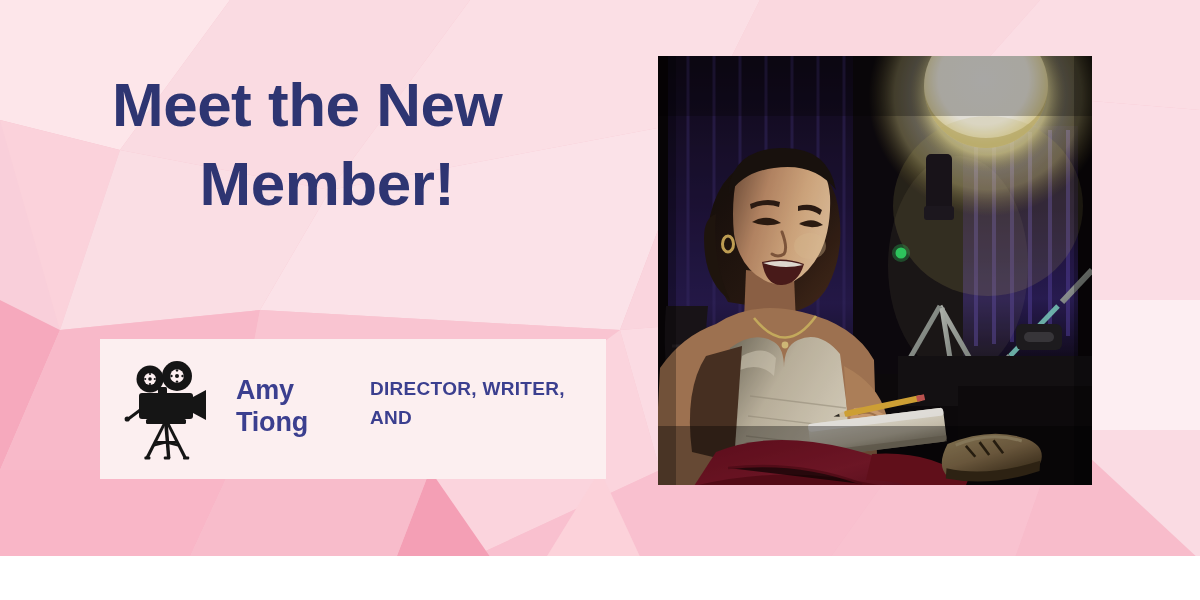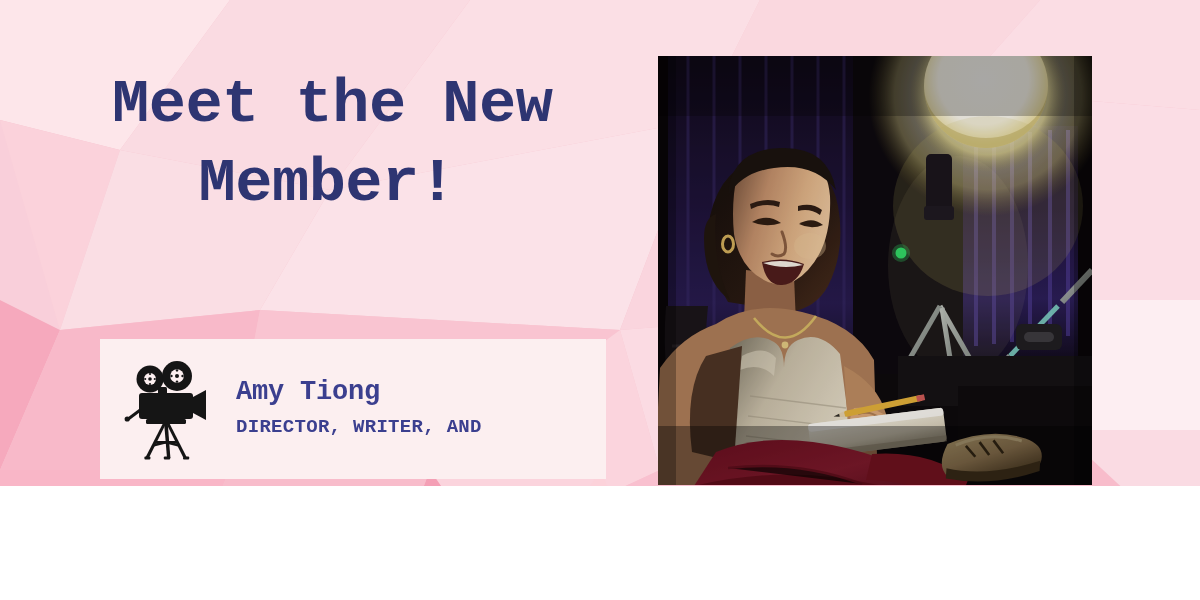--- a/index.html
+++ b/index.html
@@ -3,23 +3,23 @@
 <meta charset="utf-8">
 <style>
   html, body {
     margin: 0;
     padding: 0;
     background: #ffffff;
   }
   #banner {
     position: relative;
     width: 1200px;
-    height: 486px;
+    height: 556px;
     overflow: hidden;
-    font-family: Liberation Mono, monospace;
+    font-family: Liberation Sans, sans-serif;
     background: #f9c6d0;
   }
   #poly-bg {
     position: absolute;
     inset: 0;
     width: 1200px;
     height: 600px;
     display: block;
   }
 
@@ -59,21 +59,20 @@
   }
   #camera-icon {
     width: 96px;
     height: 104px;
     flex: 0 0 96px;
     display: block;
   }
   #name-block {
     margin-left: 18px;
     display: flex;
-    flex-direction: column;
     justify-content: center;
   }
   #person-name {
     color: #3b3f8f;
     font-size: 27px;
     font-weight: 700;
     letter-spacing: -0.2px;
     line-height: 1.15;
     margin-bottom: 5px;
   }

